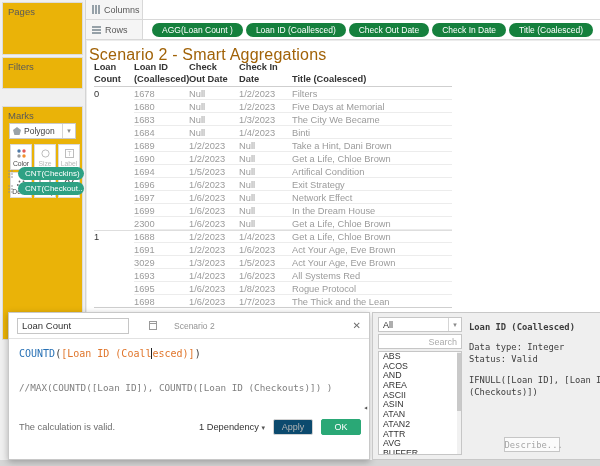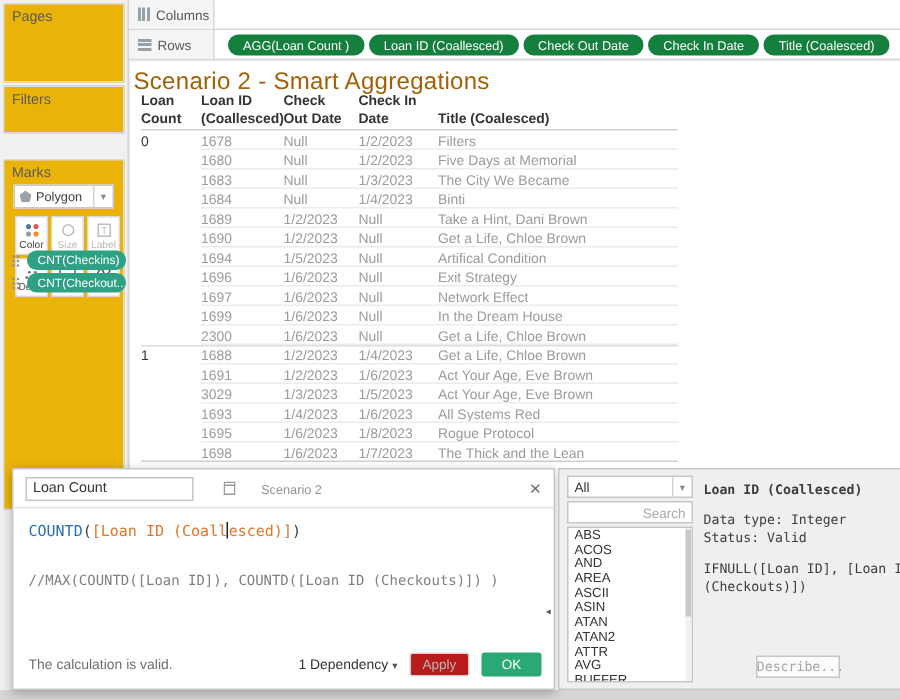--- a/index.html
+++ b/index.html
@@ -61,26 +61,26 @@
   .dlg-sheetref { display:flex; align-items:center; gap:17px; margin-left:20px; font-size:8.5px; color:#949494; }
   .dlg-close { margin-left:auto; font-size:10px; color:#6e6e6e; cursor:default; }
   .formula-area { position:relative; height:92px; font-family:"DejaVu Sans Mono","Liberation Mono",monospace; font-size:10px; }
   .f-line1 { position:absolute; left:10px; top:9px; white-space:pre; }
   .f-line2 { position:absolute; left:10px; top:43px; color:#7f7f7f; white-space:pre; font-size:9.3px; }
   .tok-func { color:#2871b5; }
   .tok-field { color:#e0762c; }
   .tok-punct { color:#3a3a3a; }
   .caret-line { display:inline-block; width:1px; height:11px; background:#222; vertical-align:-2px; }
   .collapse-arrow { position:absolute; right:1px; top:64px; font-size:8px; color:#555; }
-  .dlg-foot { position:absolute; left:10px; right:8px; bottom:8px; display:flex; align-items:center; gap:8px; }
+  .dlg-foot { position:absolute; left:10px; right:8px; bottom:24px; display:flex; align-items:center; gap:8px; }
   .dlg-status { flex:1; font-size:9.3px; color:#6e6e6e; }
   .dep { font-size:9.3px; color:#333; }
   .dep .caret { font-size:7px; color:#555; }
   .btn { height:16px; min-width:40px; font-size:9px; border-radius:2px; text-align:center; line-height:15px; padding:0 6px; }
-  .btn-apply { background:#b91c1c; border:1px solid #d2d2d2; color:#b5b5b5; }
+  .btn-apply { background:#0c4a6e; border:1px solid #d2d2d2; color:#b5b5b5; }
   .btn-ok { background:#2aa876; border:1px solid #2aa876; color:#fff; }
 
   
   .fnpanel { position:absolute; left:372px; top:312px; right:0; height:148px; background:#efefef; border:1px solid #c8c8c8; border-right:none; z-index:10; }
   .fn-left { position:absolute; left:5px; top:4px; width:84px; bottom:4px; display:flex; flex-direction:column; }
   .fn-dd { height:15px; background:#fff; border:1px solid #c6c6c6; display:flex; align-items:center; }
   .fn-dd .dd-text { flex:1; font-size:9px; color:#333; padding-left:4px; }
   .fn-dd .dd-caret { width:13px; border-left:1px solid #d5d5d5; height:100%; color:#8a8a8a; font-size:7px; display:flex; align-items:center; justify-content:center; }
   .fn-search { height:15px; margin-top:2px; border:1px solid #c6c6c6; background:#fff; font-family:"Liberation Sans",sans-serif; font-size:9px; padding:0 4px; outline:none; color:#333;text-align:right; }
   .fn-search::placeholder { color:#ababab; }

